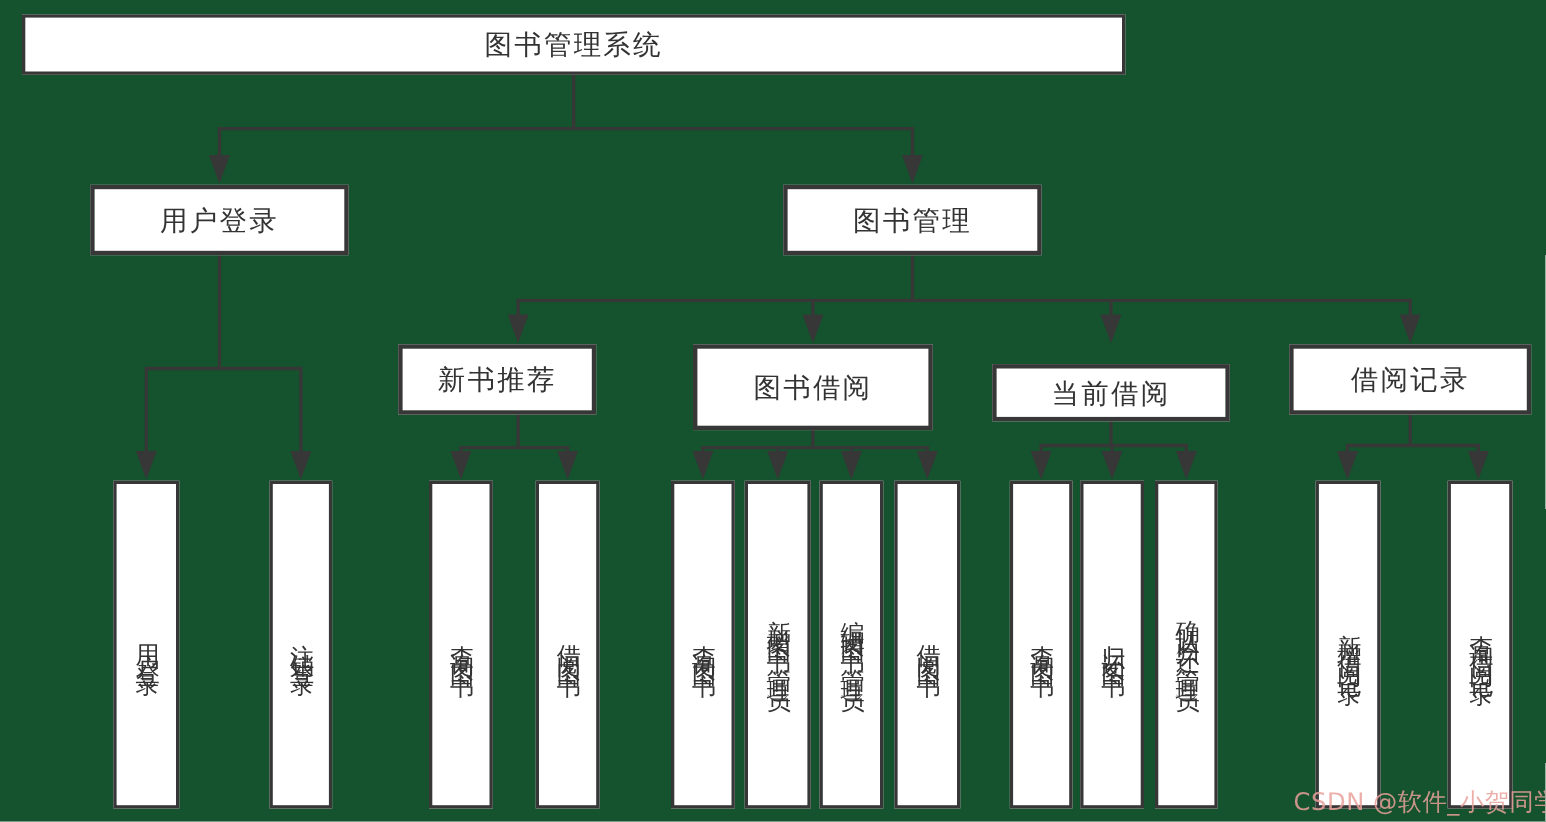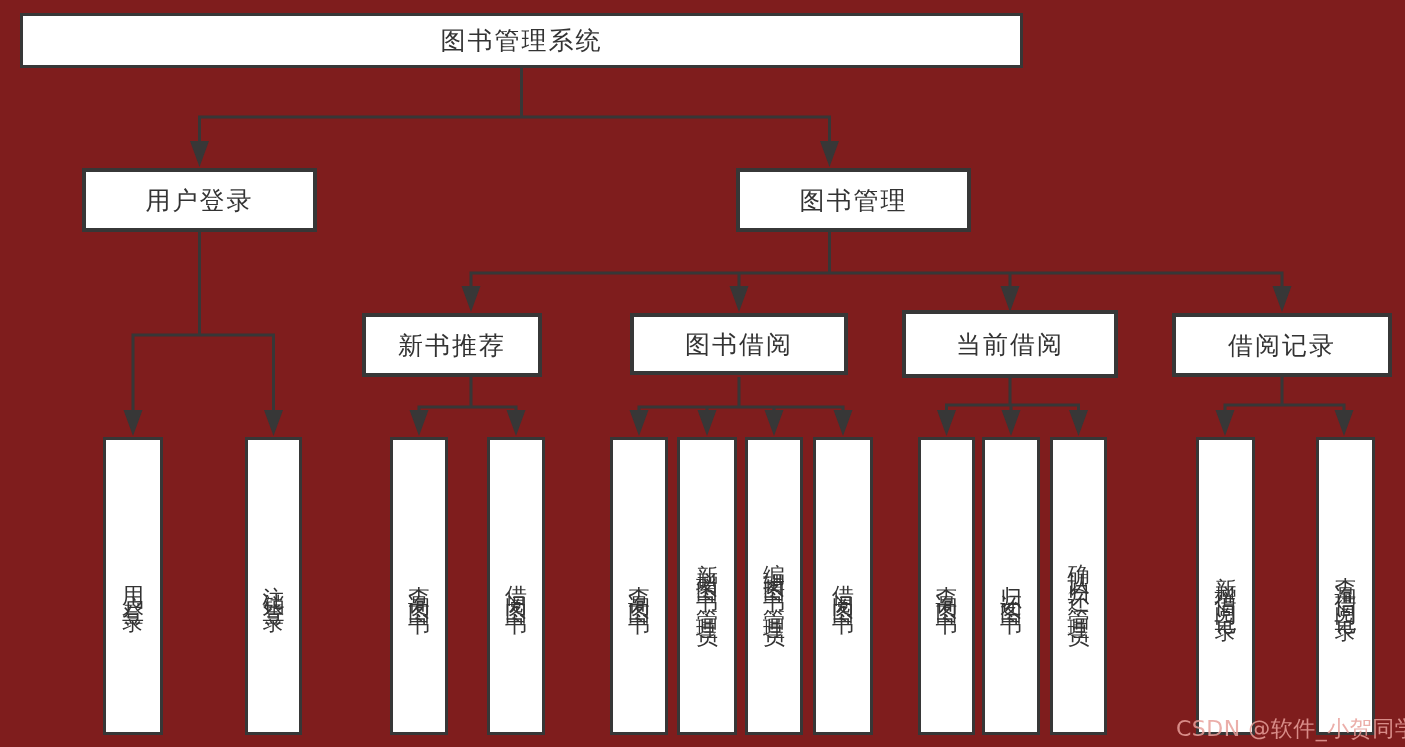--- a/index.html
+++ b/index.html
@@ -5,21 +5,21 @@
   html, body {
     margin: 0;
     padding: 0;
     background: #ffffff;
     font-family: "DejaVu Sans", "Liberation Sans", sans-serif;
   }
   .canvas {
     position: relative;
     width: 1405px;
     height: 747px;
-    background: #7f1d1d;
+    background: #14532d;
     overflow: hidden;
   }
   svg.wires {
     position: absolute;
     left: 0; top: 0;
     width: 1405px;
     height: 747px;
     z-index: 1;
   }
   .box {
@@ -92,31 +92,31 @@
       <polygon points="1334.5,410 1353.5,410 1344,436" fill="#373737"></polygon>
     </svg>
 
   <div class="box h root" style="left:20px;top:13px;width:1003px;height:55px">
     <span>图书管理系统</span>
   </div>
 
   <div class="box h" style="left:82px;top:168px;width:235px;height:64px">
     <span>用户登录</span>
   </div>
-  <div class="box h" style="left:736px;top:168px;width:235px;height:64px">
+  <div class="box h" style="left:712px;top:168px;width:235px;height:64px">
     <span>图书管理</span>
   </div>
 
   <div class="box h" style="left:362px;top:313px;width:180px;height:64px">
     <span>新书推荐</span>
   </div>
-  <div class="box h" style="left:630px;top:313px;width:218px;height:62px">
+  <div class="box h" style="left:630px;top:313px;width:218px;height:78px">
     <span>图书借阅</span>
   </div>
-  <div class="box h" style="left:902px;top:310px;width:216px;height:68px">
+  <div class="box h" style="left:902px;top:331px;width:216px;height:52px">
     <span>当前借阅</span>
   </div>
   <div class="box h" style="left:1172px;top:313px;width:220px;height:64px">
     <span>借阅记录</span>
   </div>
 
   <div class="box v" style="left:103px;top:437px;width:60px;height:298px">
     <span class="vtext">用户登录</span>
   </div>
   <div class="box v" style="left:245px;top:437px;width:57px;height:298px">

